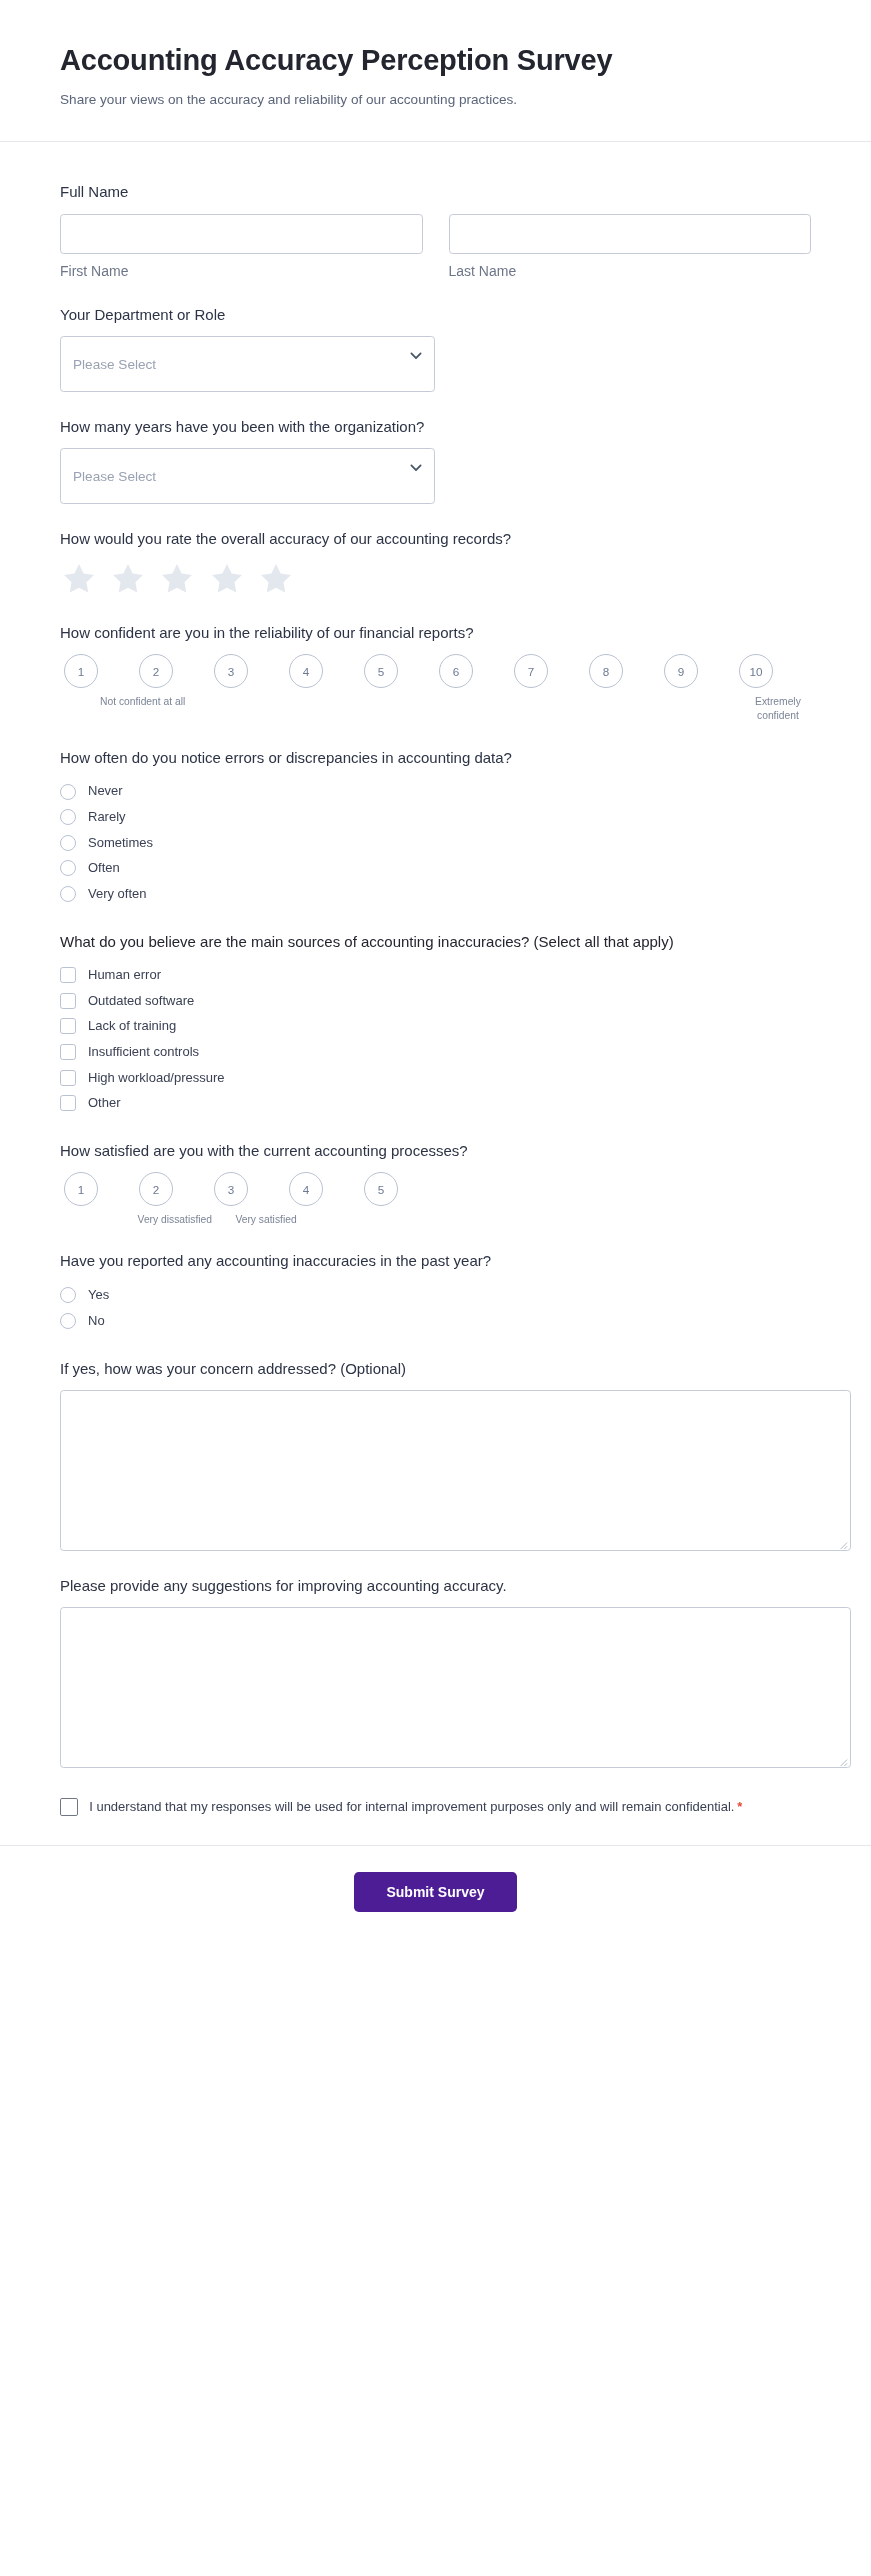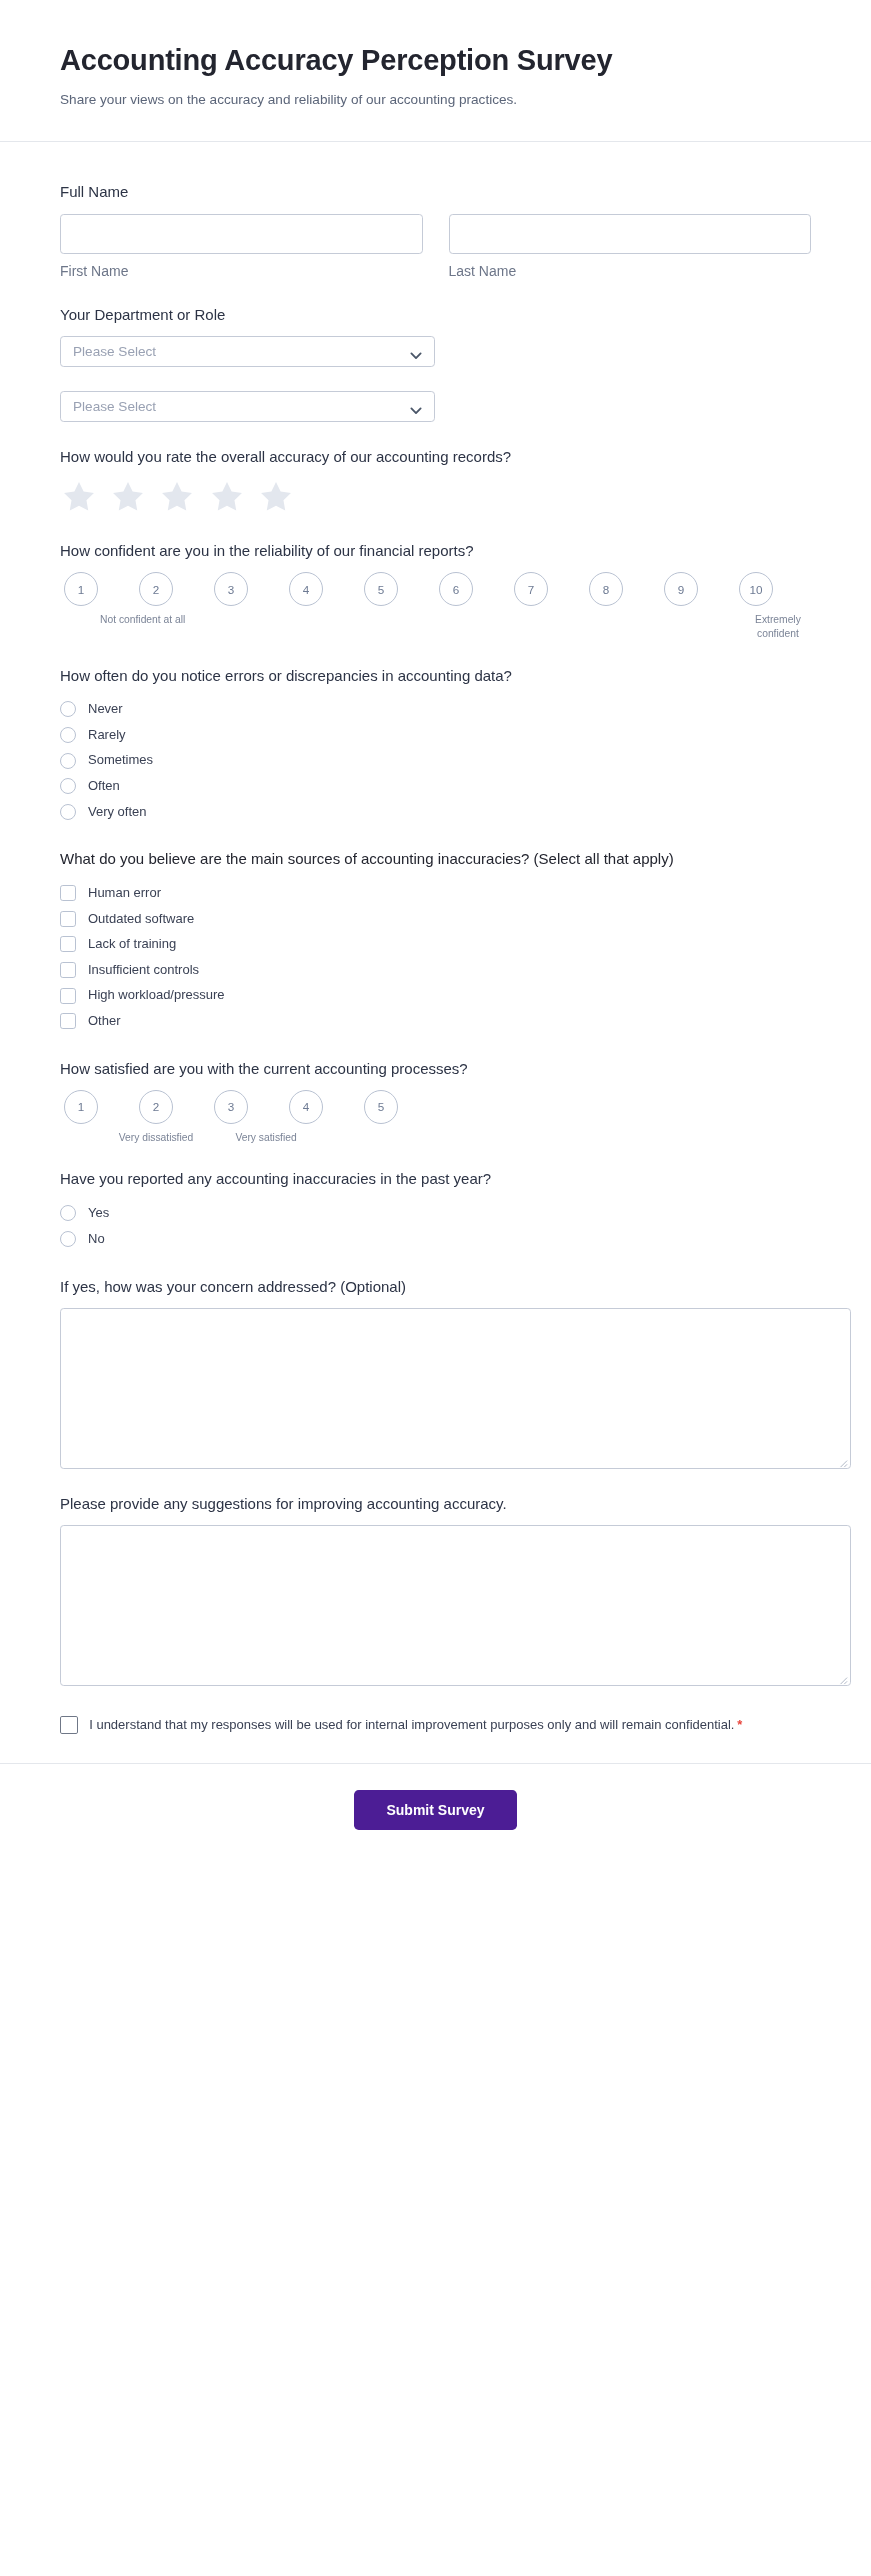--- a/index.html
+++ b/index.html
@@ -67,21 +67,21 @@
     font-size: 14px;
     color: #6d7689;
     margin-top: 8.4px;
     line-height: 1.3;
   }
 
   
   .select-wrap { position: relative; width: 375px; }
   .select-box {
     width: 100%;
-    height: 31px;
+    height: 56px;
     border: 0.9px solid #c5cbd7;
     border-radius: 3.7px;
     background: #fff;
     padding: 0 32px 0 12px;
     font-size: 13.6px;
     color: #99a1b3;
     display: flex;
     align-items: center;
     cursor: pointer;
   }
@@ -129,21 +129,21 @@
 
   
   .s10 .scale-cell { width: 42px; margin-right: 33px; }
   .s10 .scale-cell:last-child { margin-right: 0; }
   .s10-legend-left { width: 103px; text-align: left; }
   .s10-legend-right { width: 75px; text-align: center; margin-left: 554px; }
 
   
   .s5 .scale-cell { width: 42px; margin-right: 33px; }
   .s5 .scale-cell:last-child { margin-right: 0; }
-  .s5-legend-left { width: 112px; text-align: center; }
+  .s5-legend-left { width: 112px; text-align: right; }
   .s5-legend-right { width: 103px; text-align: left; margin-left: 23.4px; }
 
   
   .opt-list { margin-top: 3.7px; }
   .opt-row {
     display: flex;
     align-items: center;
     padding: 3.7px 0;
     cursor: pointer;
   }
@@ -267,20 +267,21 @@
         </div>
         <span class="chev">
           <svg width="12" height="8.4" viewBox="0 0 13 9">
               <path d="M1.5 1.5L6.5 6.5L11.5 1.5" fill="none" stroke="#4a5668" stroke-width="2" stroke-linecap="round" stroke-linejoin="round"></path>
             </svg>
         </span>
       </div>
     </div>
 
     <div class="field">
+      <div class="q-label">How many years have you been with the organization?</div>
       <div class="select-wrap">
         <div class="select-box">
           <span>Please Select</span>
         </div>
         <span class="chev">
           <svg width="12" height="8.4" viewBox="0 0 13 9">
               <path d="M1.5 1.5L6.5 6.5L11.5 1.5" fill="none" stroke="#4a5668" stroke-width="2" stroke-linecap="round" stroke-linejoin="round"></path>
             </svg>
         </span>
       </div>

